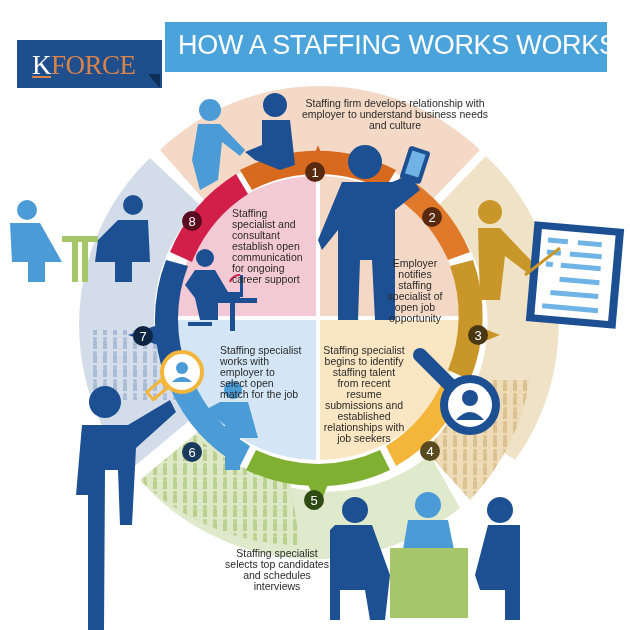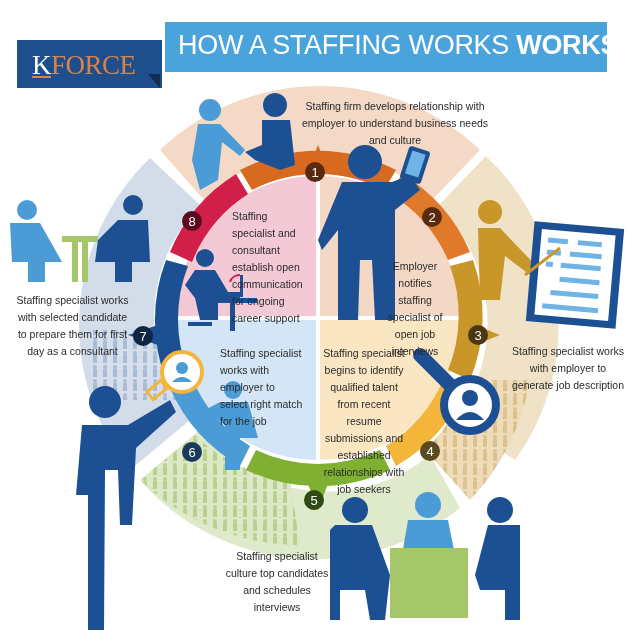--- a/index.html
+++ b/index.html
@@ -4,22 +4,22 @@
 <style>
   html, body { margin:0; padding:0; background:#ffffff; }
   body { width:630px; height:630px; position:relative; overflow:hidden; font-family:"Liberation Sans", sans-serif; }
   #stage { position:absolute; left:0; top:0; width:630px; height:630px; }
   .header-logo { position:absolute; left:17px; top:40px; width:145px; height:48px; background:#1f4e8c; }
   .header-logo-shadow { position:absolute; left:148px; top:74px; width:0; height:0; border-left:12px solid transparent; border-top:14px solid #0e2d57; }
   .logo-text { position:absolute; left:32px; top:50px; font-family:"Liberation Serif", serif; font-size:27px; color:#d9834a; letter-spacing:-0.5px; }
   .logo-text .k { color:#ffffff; text-decoration:underline; text-decoration-color:#d9834a; }
   .title-bar { position:absolute; left:165px; top:22px; width:442px; height:50px; background:#4ba3dc; }
   .title-text { position:absolute; left:178px; top:30px; font-size:27px; color:#ffffff; white-space:nowrap; letter-spacing:-0.3px; }
-  .title-text b { font-weight:bold; }
-  .lbl { position:absolute; font-size:10.5px; line-height:17px; color:#2a2a2a; text-align:center; }
+  .title-text b { font-weight:normal; }
+  .lbl { position:absolute; font-size:10.5px; line-height:11px; color:#2a2a2a; text-align:center; }
   .lbl.right { text-align:left; }
   .num { font-family:"Liberation Sans", sans-serif; font-size:13px; fill:#ffffff; text-anchor:middle; }
 </style>
 </head>
 <body>
 
 <div id="stage">
 
   <div class="header-logo"></div>
   <div class="header-logo-shadow"></div>
@@ -189,21 +189,19 @@
       <path d="M 195 270 L 215 270 L 228 292 L 240 292 L 240 298 L 218 298 L 218 320 L 200 320 L 195 298 L 185 285 Z" fill="#1d4f93"></path>
       <rect x="215" y="298" width="42" height="5" fill="#1d4f93"></rect>
       <rect x="230" y="303" width="5" height="28" fill="#1d4f93"></rect>
       <rect x="240" y="275" width="3" height="22" fill="#1d4f93"></rect>
       <path d="M 230 282 A 10 10 0 0 1 240 275" stroke="#d21f4a" stroke-width="2" fill="none"></path>
       <rect x="188" y="322" width="24" height="4" fill="#1d4f93"></rect>
     </g>
   </svg>
 
   <div class="lbl" style="left:300px;top:98px;width:190px;">Staffing firm develops relationship with employer to understand business needs and culture</div>
-  <div class="lbl" style="left:385px;top:258px;width:60px;">Employer notifies staffing specialist of open job interviews</div>
-  <div class="lbl" style="left:508px;top:343px;width:120px;">Staffing specialist works with employer to generate job description</div>
-  <div class="lbl" style="left:322px;top:345px;width:84px;">Staffing specialist begins to identify qualified talent from recent resume submissions and established relationships with job seekers</div>
-  <div class="lbl" style="left:222px;top:548px;width:110px;">Staffing specialist culture top candidates and schedules interviews</div>
-  <div class="lbl right" style="left:220px;top:345px;width:84px;">Staffing specialist works with employer to select right match for the job</div>
-  <div class="lbl" style="left:15px;top:292px;width:115px;">Staffing specialist works with selected candidate to prepare them for first day as a consultant</div>
+  <div class="lbl" style="left:385px;top:258px;width:60px;">Employer notifies staffing specialist of open job opportunity</div>
+  <div class="lbl" style="left:322px;top:345px;width:84px;">Staffing specialist begins to identify staffing talent from recent resume submissions and established relationships with job seekers</div>
+  <div class="lbl" style="left:222px;top:548px;width:110px;">Staffing specialist selects top candidates and schedules interviews</div>
+  <div class="lbl right" style="left:220px;top:345px;width:84px;">Staffing specialist works with employer to select open match for the job</div>
   <div class="lbl right" style="left:232px;top:208px;width:78px;">Staffing specialist and consultant establish open communication for ongoing career support</div>
 
 </div>
 
 </body></html>

